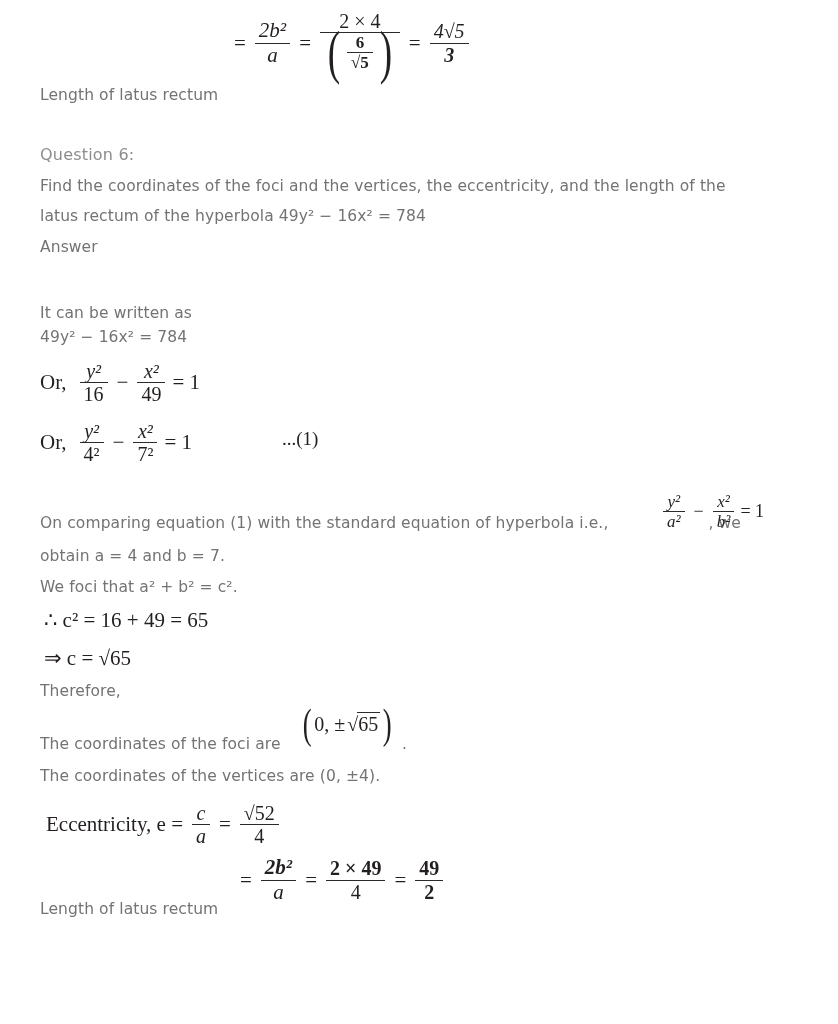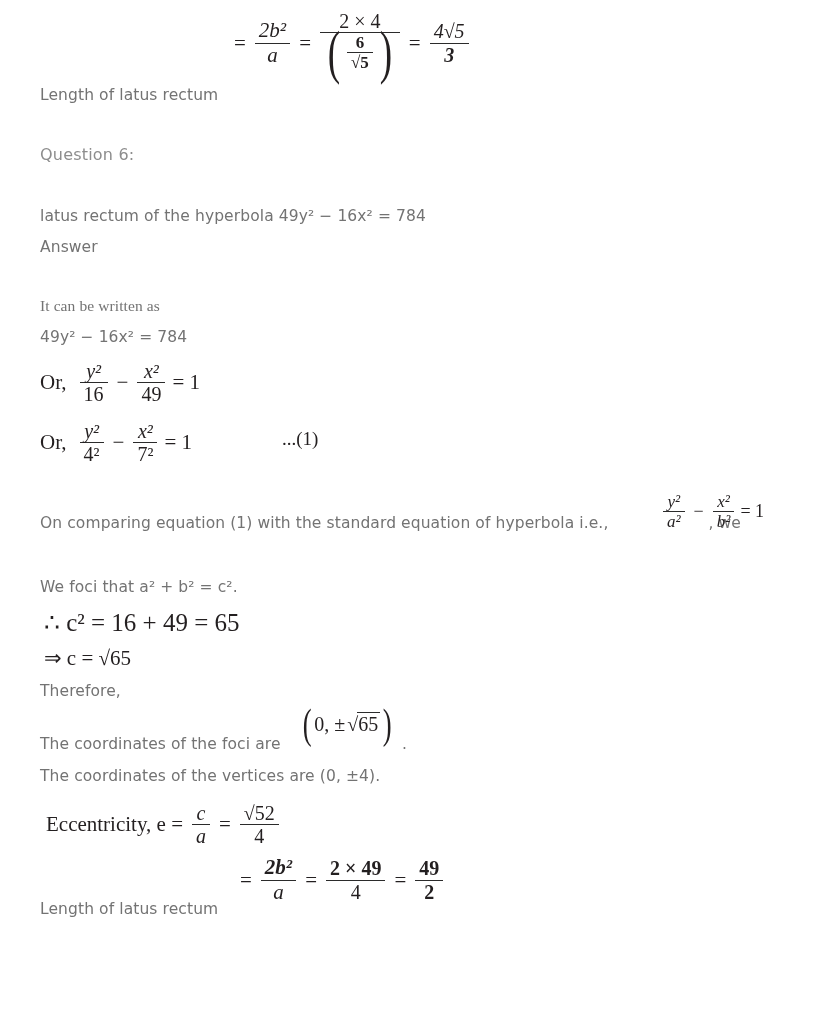--- a/index.html
+++ b/index.html
@@ -108,21 +108,21 @@
 
   
   #latus1-label { left: 40px; top: 84px; }
   #latus1-math  { left: 228px; top: 10px; }
 
   #q6-title { left: 40px; top: 145px; }
   #q6-line1 { left: 40px; top: 175px; width: 760px; }
   #q6-line2 { left: 40px; top: 205px; width: 760px; }
   #answer-label { left: 40px; top: 236px; }
   #given-eq { left: 40px; top: 265px; }
-  #written-as { left: 40px; top: 295px; font-family: Liberation Serif, serif; }
+  #written-as { left: 40px; top: 302px; }
   #eq-784 { left: 40px; top: 326px; }
 
   #or-1 { left: 40px; top: 360px; }
   #or-2 { left: 40px; top: 420px; }
   #eqnum-1 { left: 282px; top: 428px; font-family: "Liberation Serif", serif; font-size: 19px; }
 
   #compare-line { left: 40px; top: 512px; width: 760px; }
   #std-hyp { left: 660px; top: 492px; }
   #obtain-line { left: 40px; top: 545px; }
   #weknow-line { left: 40px; top: 576px; }
@@ -172,20 +172,21 @@
       <span class="op">=</span>
       <span class="frac" style="font-size:20px;font-style:italic;">
         <span class="num">4√5</span>
         <span class="den" style="font-weight:bold;">3</span>
       </span>
     </div>
   </div>
 
   <div class="abs-block q-head" id="q6-title">Question 6:</div>
 
+  <div class="abs-block body-text" id="q6-line1">Find the coordinates of the foci and the vertices, the eccentricity, and the length of the</div>
 
   <div class="abs-block body-text" id="q6-line2">latus rectum of the hyperbola 49y² − 16x² = 784</div>
 
   <div class="abs-block body-text" id="answer-label">Answer</div>
 
 
   <div class="abs-block body-text" id="written-as">It can be written as</div>
 
   <div class="abs-block body-text" id="eq-784">49y² − 16x² = 784</div>
 
@@ -237,24 +238,25 @@
       </span>
       <span class="op mathrm">−</span>
       <span class="frac" style="font-size:17px;">
         <span class="num mathit">x²</span>
         <span class="den mathit">b²</span>
       </span>
       <span class="mathrm" style="margin-left:3px;">= 1</span>
     </div>
   </div>
 
+  <div class="abs-block body-text" id="obtain-line">obtain a = 4 and b = 7.</div>
 
   <div class="abs-block body-text" id="weknow-line">We foci that a² + b² = c².</div>
 
-  <div class="abs-block mathrm" id="c2-line" style="font-size:25px;">∴ c² = 16 + 49 = 65</div>
+  <div class="abs-block mathrm" id="c2-line" style="font-size:21px;">∴ c² = 16 + 49 = 65</div>
 
   <div class="abs-block mathrm" id="c-line" style="font-size:21px;">⇒ c = √65</div>
 
   <div class="abs-block body-text" id="therefore-line">Therefore,</div>
 
   <div class="abs-block body-text" id="foci-line">The coordinates of the foci are</div>
 
   <div class="abs-block" id="foci-math">
     <span class="bigparen paren-med" style="font-size:20px;">
       <span class="pl">(</span>

